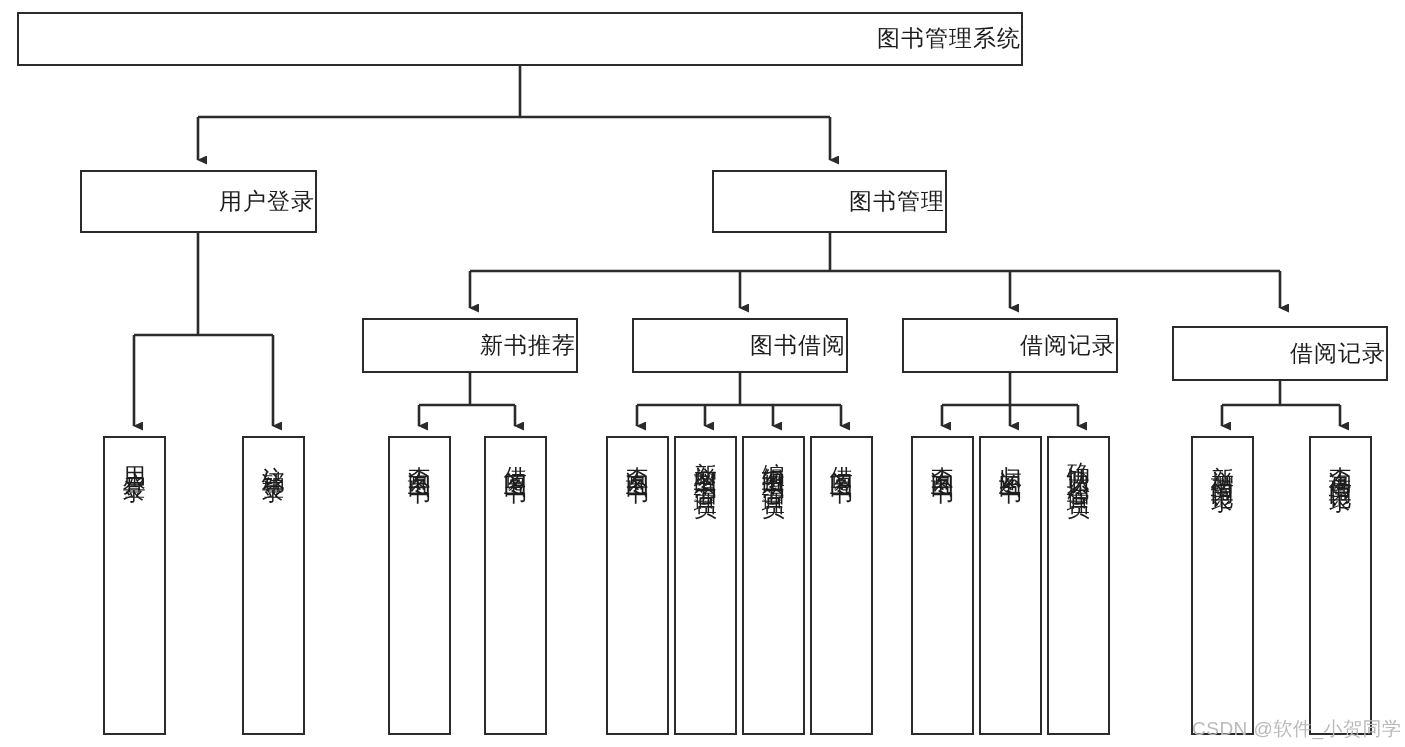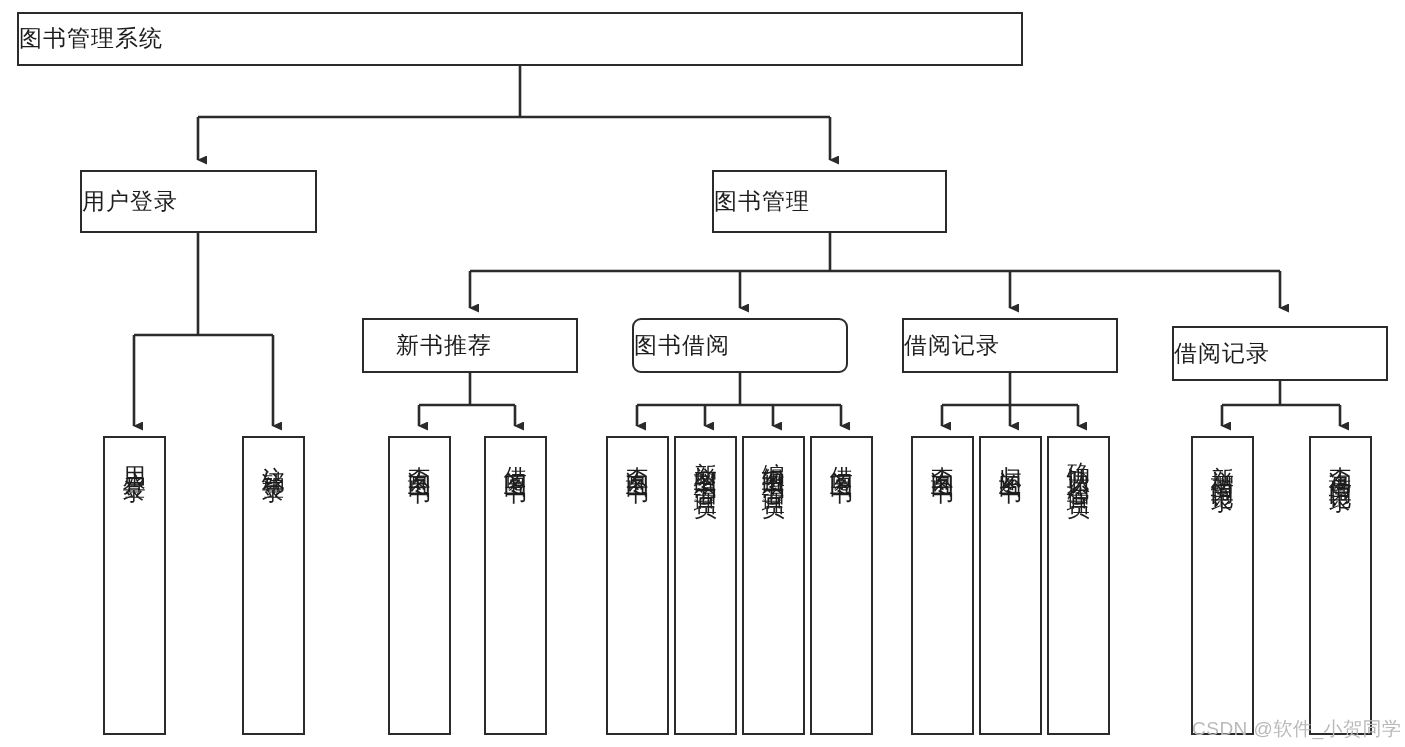--- a/index.html
+++ b/index.html
@@ -25,21 +25,21 @@
     height: 747px;
     pointer-events: none;
   }
   .node {
     position: absolute;
     box-sizing: border-box;
     border: 2.5px solid #2b2b2b;
     background: #ffffff;
     display: flex;
     align-items: center;
-    justify-content: flex-start;
+    justify-content: flex-end;
     color: #1d1d1d;
   }
   .node.horiz {
     font-size: 23px;
     letter-spacing: 1px;
     line-height: 1.2;
   }
   .node.vert {
     writing-mode: vertical-rl;
     text-orientation: upright;
@@ -129,21 +129,21 @@
   <div class="node horiz" style="left:80px; top:170px; width:237px; height:63px;">
     <span class="lbl">用户登录</span>
   </div>
   <div class="node horiz" style="left:712px; top:170px; width:235px; height:63px;">
     <span class="lbl">图书管理</span>
   </div>
 
   <div class="node horiz" style="left:362px; top:318px; width:216px; height:55px;padding-left:32px;">
     <span class="lbl">新书推荐</span>
   </div>
-  <div class="node horiz" style="left:632px; top:318px; width:216px; height:55px;border-radius:9px;">
+  <div class="node horiz" style="left:632px; top:318px; width:216px; height:55px;">
     <span class="lbl">图书借阅</span>
   </div>
   <div class="node horiz" style="left:902px; top:318px; width:216px; height:55px;">
     <span class="lbl">借阅记录</span>
   </div>
   <div class="node horiz" style="left:1172px; top:318px; width:216px; height:55px;margin-top:8px;">
     <span class="lbl">借阅记录</span>
   </div>
 
   <div class="node vert" style="left:103px; top:436px; width:63px; height:299px;">

